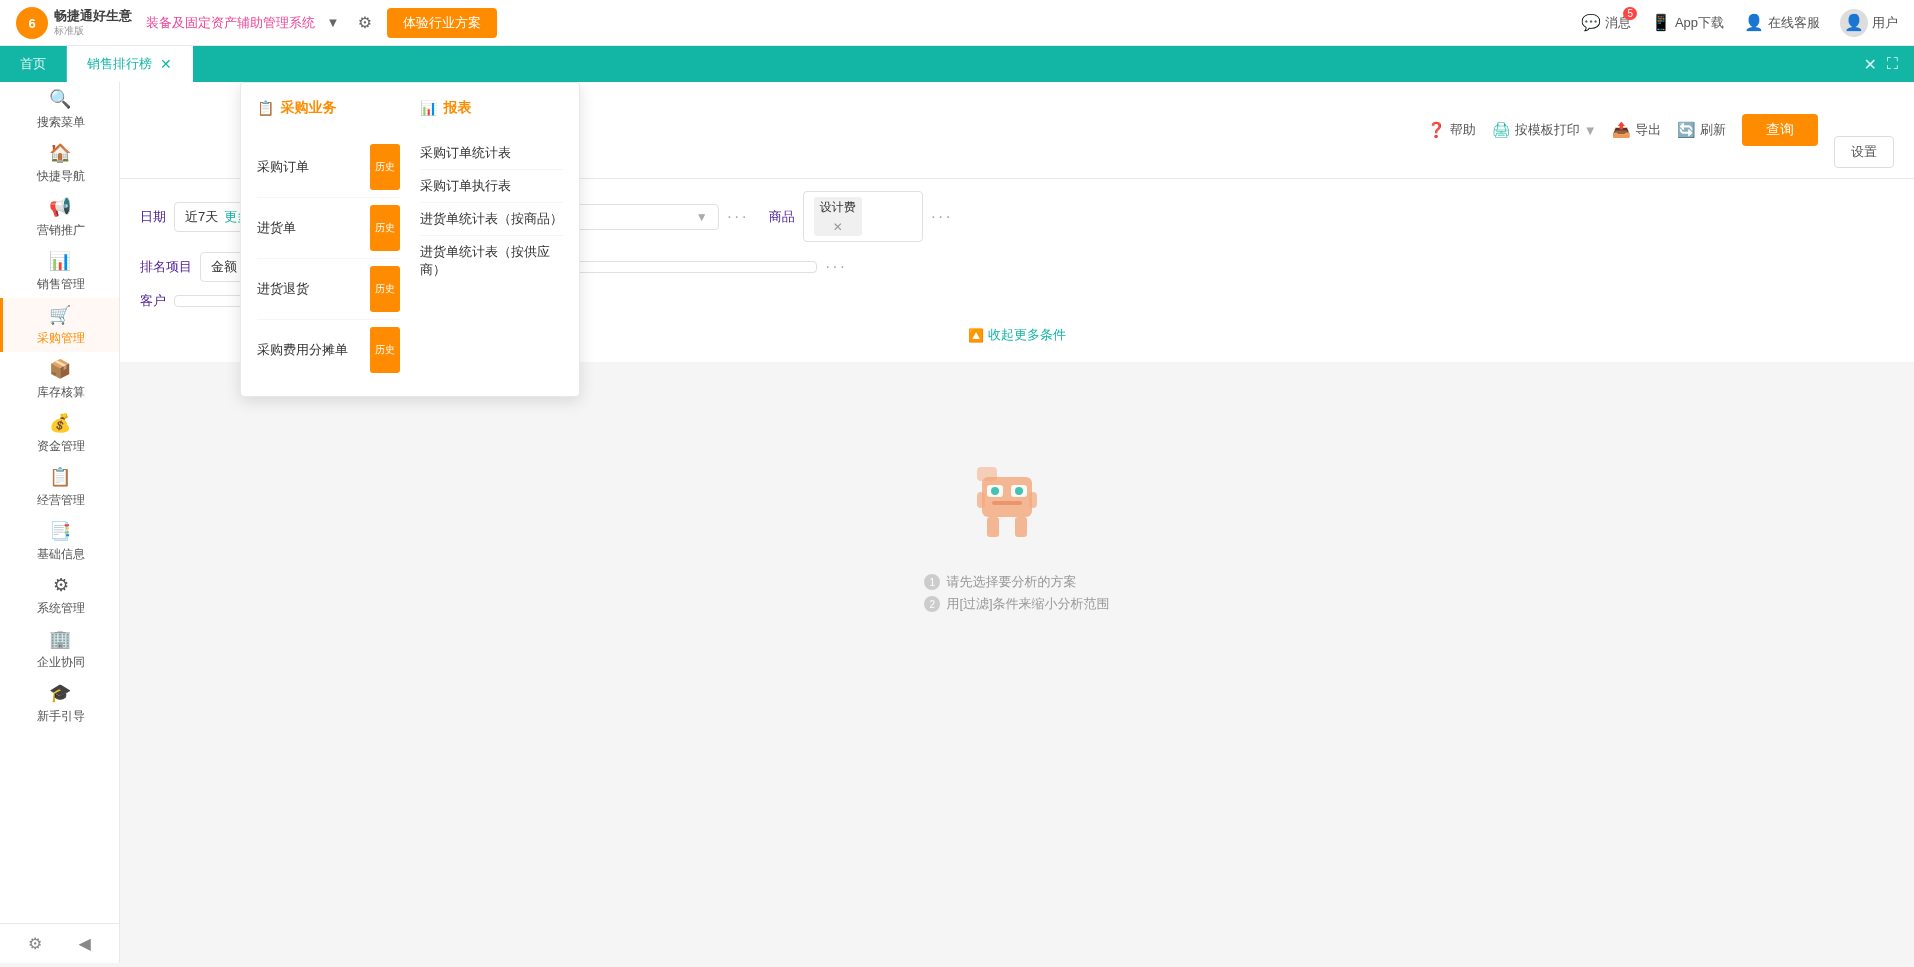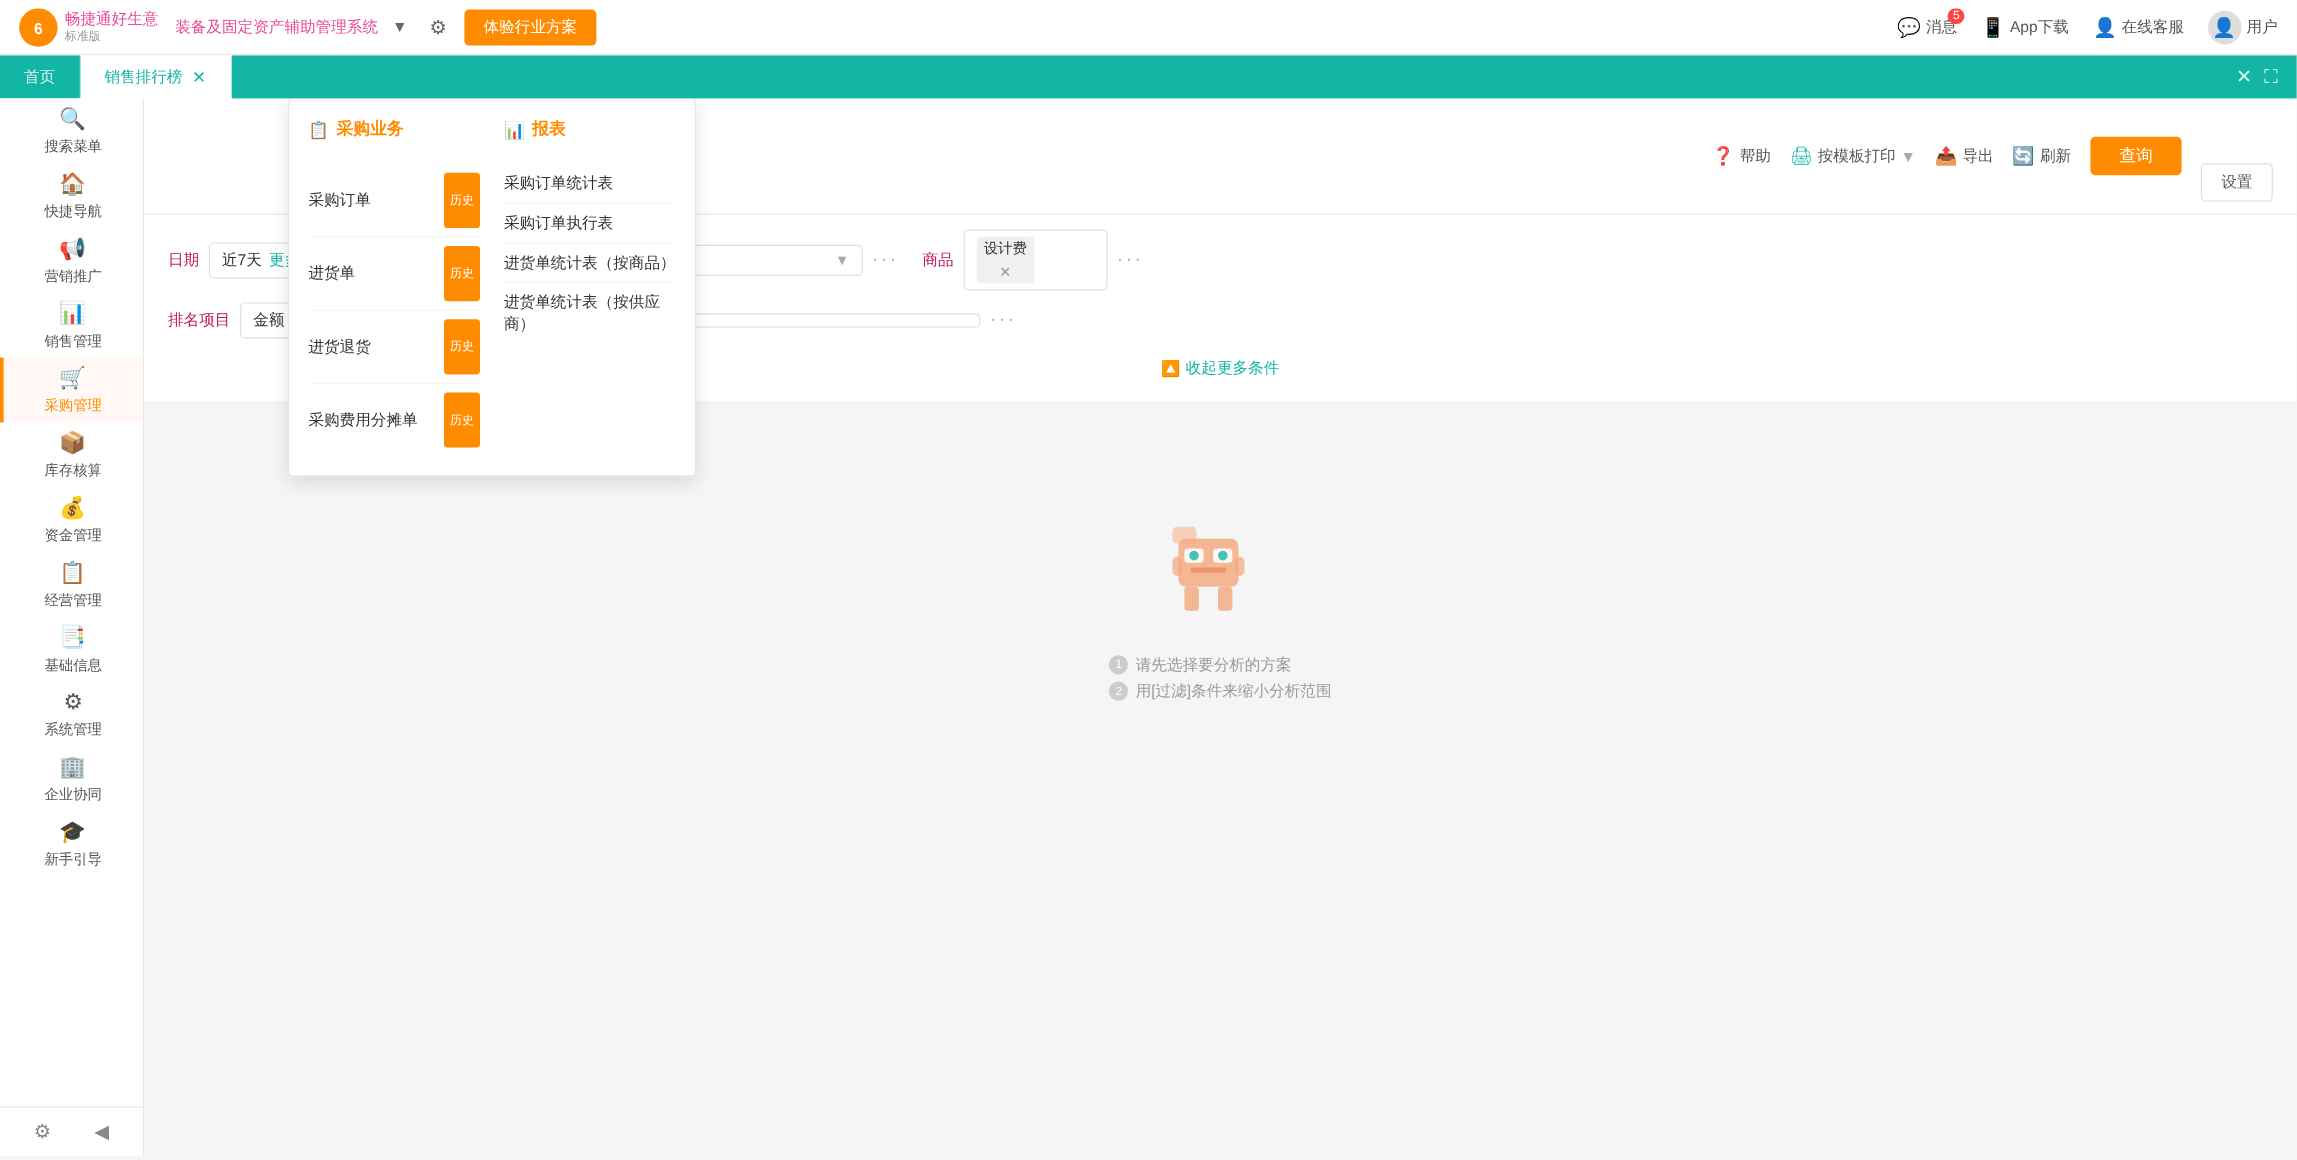--- a/index.html
+++ b/index.html
@@ -32,21 +32,21 @@
       justify-content: center;
       color: white;
       font-size: 18px;
       font-weight: bold;
     }
     .logo-text {
       font-size: 11px;
       color: #333;
       line-height: 1.3;
     }
-    .logo-text .brand { color: #ec4899; font-weight: normal; font-size: 13px; text-align: right; }
+    .logo-text .brand { color: #404040; font-weight: bold; font-size: 13px; text-align: right; }
     .logo-text .sub { color: #999; font-size: 10px; }
     .system-title-area {
       display: flex;
       align-items: center;
       gap: 8px;
       margin-left: 10px;
     }
     .system-title {
       font-size: 13px;
       color: #ec4899;
@@ -254,21 +254,21 @@
       display: flex;
       align-items: center;
       gap: 20px;
       margin-bottom: 10px;
     }
     .filter-item {
       display: flex;
       align-items: center;
       gap: 8px;
     }
-    .filter-label { color: #be185d; font-size: 13px; white-space: nowrap; }
+    .filter-label { color: #4c1d95; font-size: 13px; white-space: nowrap; }
     .filter-input {
       border: 1px solid #e0e0e0;
       border-radius: 4px;
       padding: 5px 10px;
       font-size: 13px;
       color: #333;
       min-width: 180px;
       display: flex;
       align-items: center;
       justify-content: space-between;
@@ -565,20 +565,29 @@
         </div>
         <div class="filter-item">
           <span class="filter-label">业务员</span>
           <div class="filter-input" style="min-width:260px;">
             <span style="color:#999;"></span>
           </div>
           <span class="filter-dots">···</span>
         </div>
       </div>
 
+      <div class="filter-row">
+        <div class="filter-item">
+          <span class="filter-label">客户</span>
+          <div class="filter-input" style="min-width:260px;">
+            <span style="color:#999;"></span>
+          </div>
+          <span class="filter-dots">···</span>
+        </div>
+      </div>
 
       <div style="display:flex; justify-content:center; padding:6px 0;">
         <div class="collapse-btn">
           <span>🔼</span>
           <span>收起更多条件</span>
         </div>
       </div>
     </div>
 
     <div class="empty-state">

